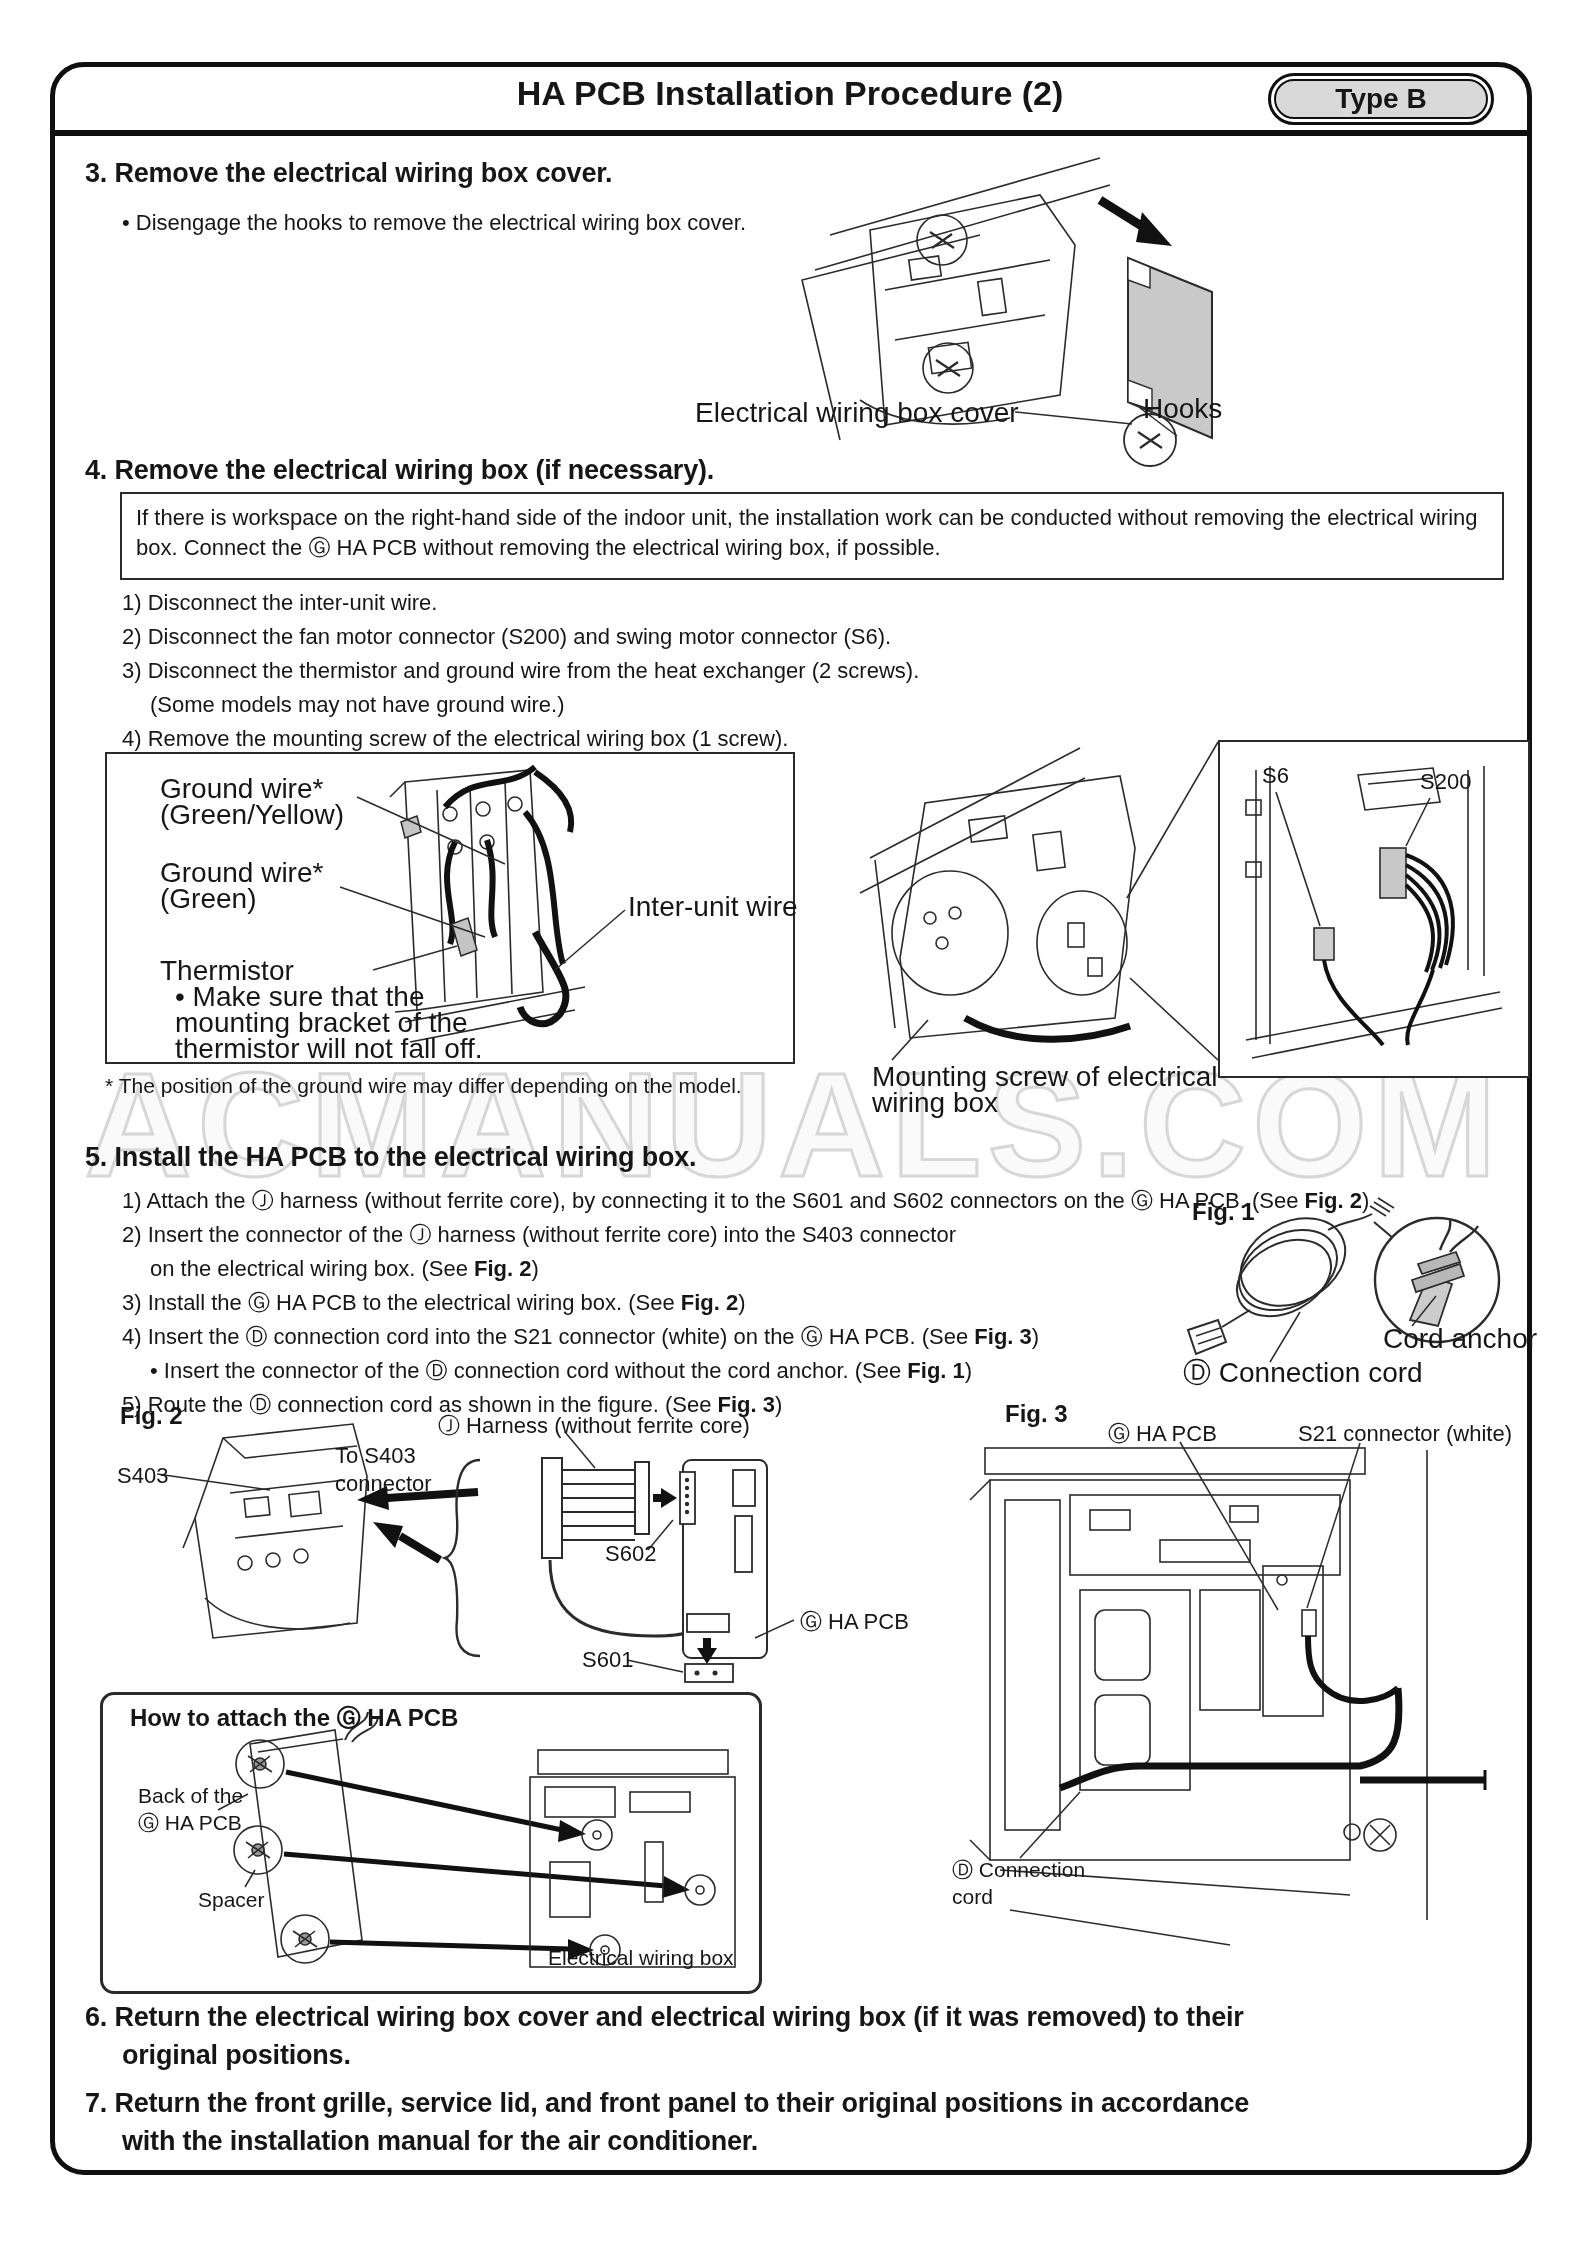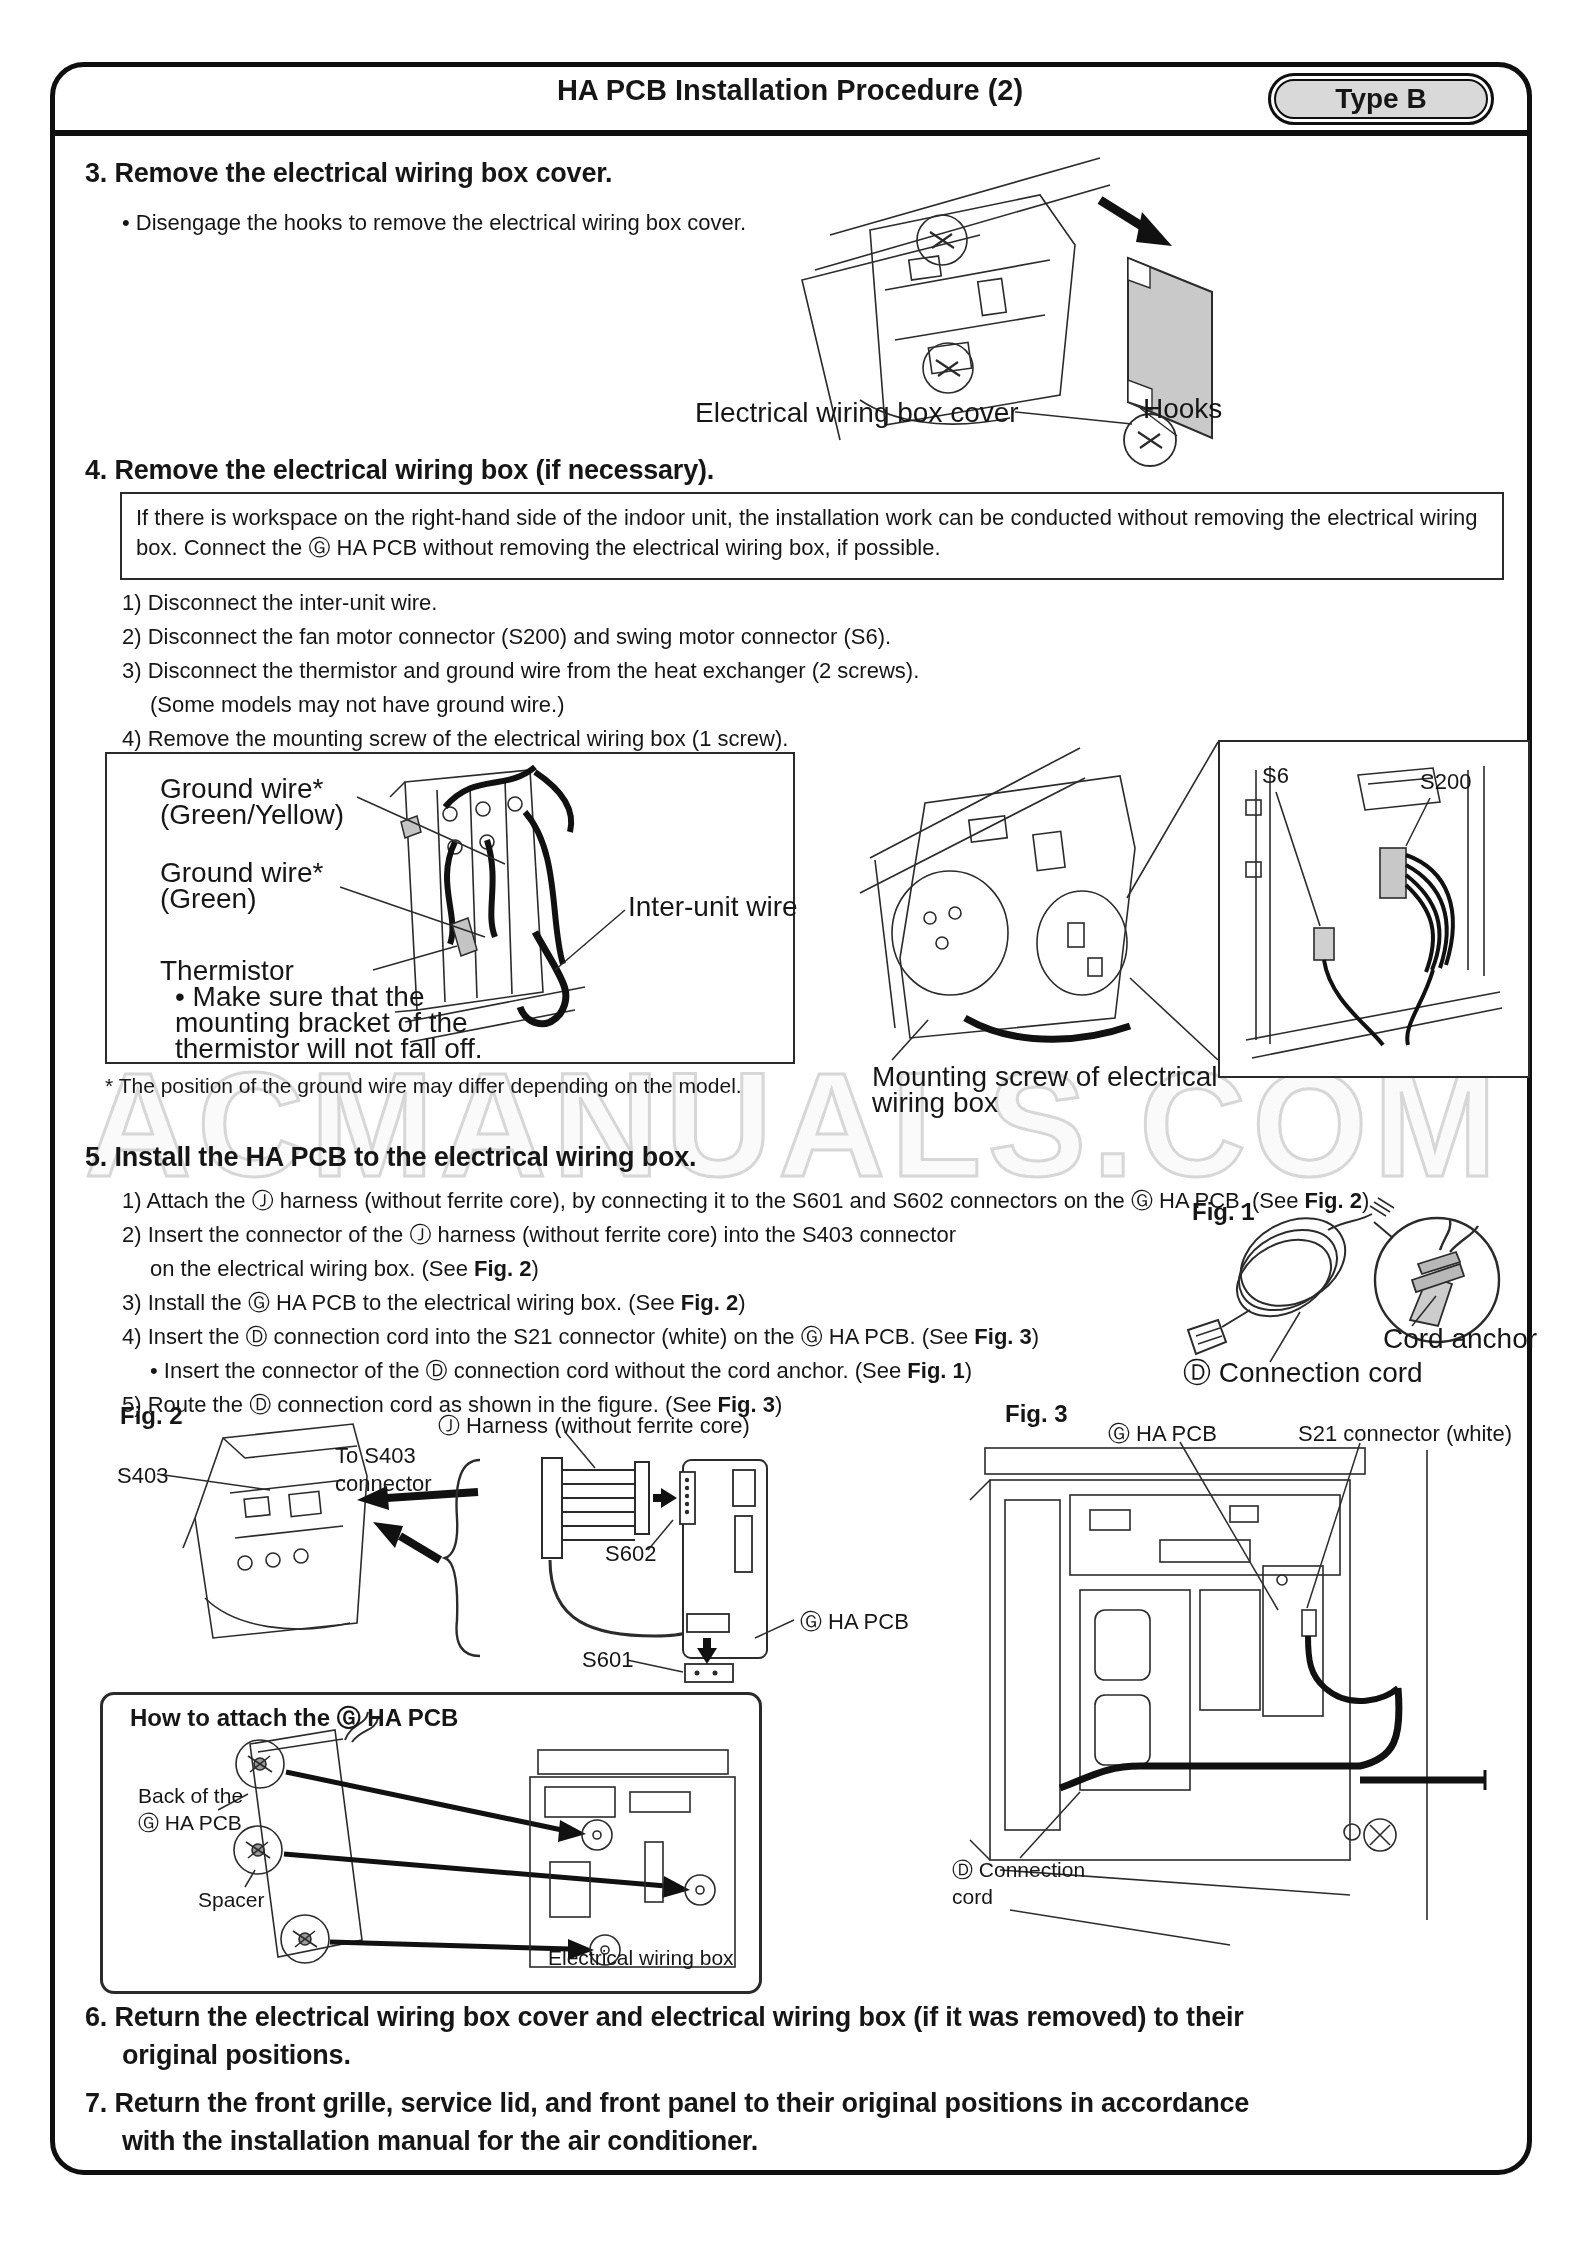--- a/index.html
+++ b/index.html
@@ -33,21 +33,21 @@
 </style>
 </head>
 <body>
 
 <div id="page">
 
   <div id="frame"></div>
   <div id="titlebar-divider"></div>
   <div id="watermark">ACMANUALS.COM</div>
 
-  <div class="abs txt" style="left:60px;top:74px;width:1460px;text-align:center;font-size:29px;font-weight:700;">HA PCB Installation Procedure (2)</div>
+  <div class="abs txt" style="left:60px;top:74px;width:1460px;text-align:center;font-size:34px;font-weight:700;">HA PCB Installation Procedure (2)</div>
   <div id="badge-outer">
     <div id="badge-inner">Type B</div>
   </div>
 
   <div class="abs txt h2" style="left:85px;top:158px;">3. Remove the electrical wiring box cover.</div>
   <div class="abs txt body" style="left:122px;top:208px;">• Disengage the hooks to remove the electrical wiring box cover.</div>
 
   <svg class="art" style="left:680px;top:140px;" width="600" height="335" viewBox="0 0 600 335">
     <g stroke="#2b2b2b" stroke-width="1.6" fill="none">
       <path d="M150,95 L420,18"></path>

